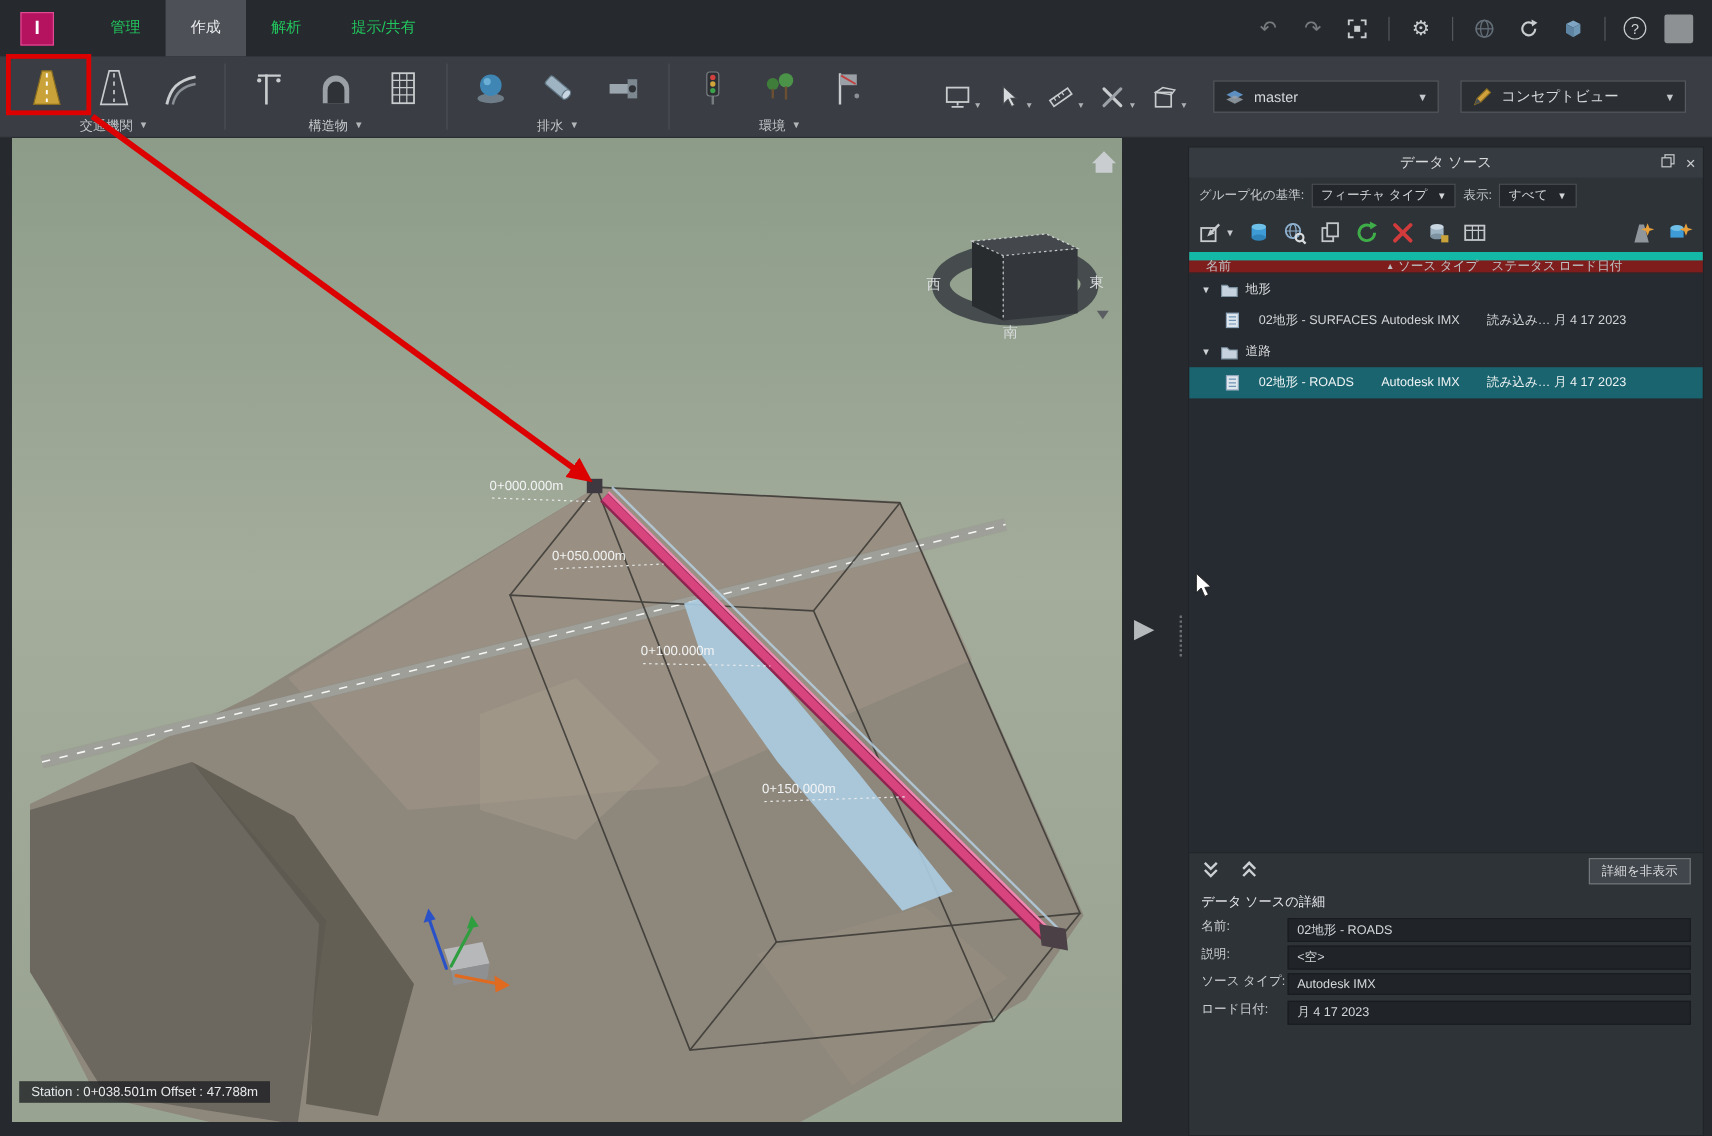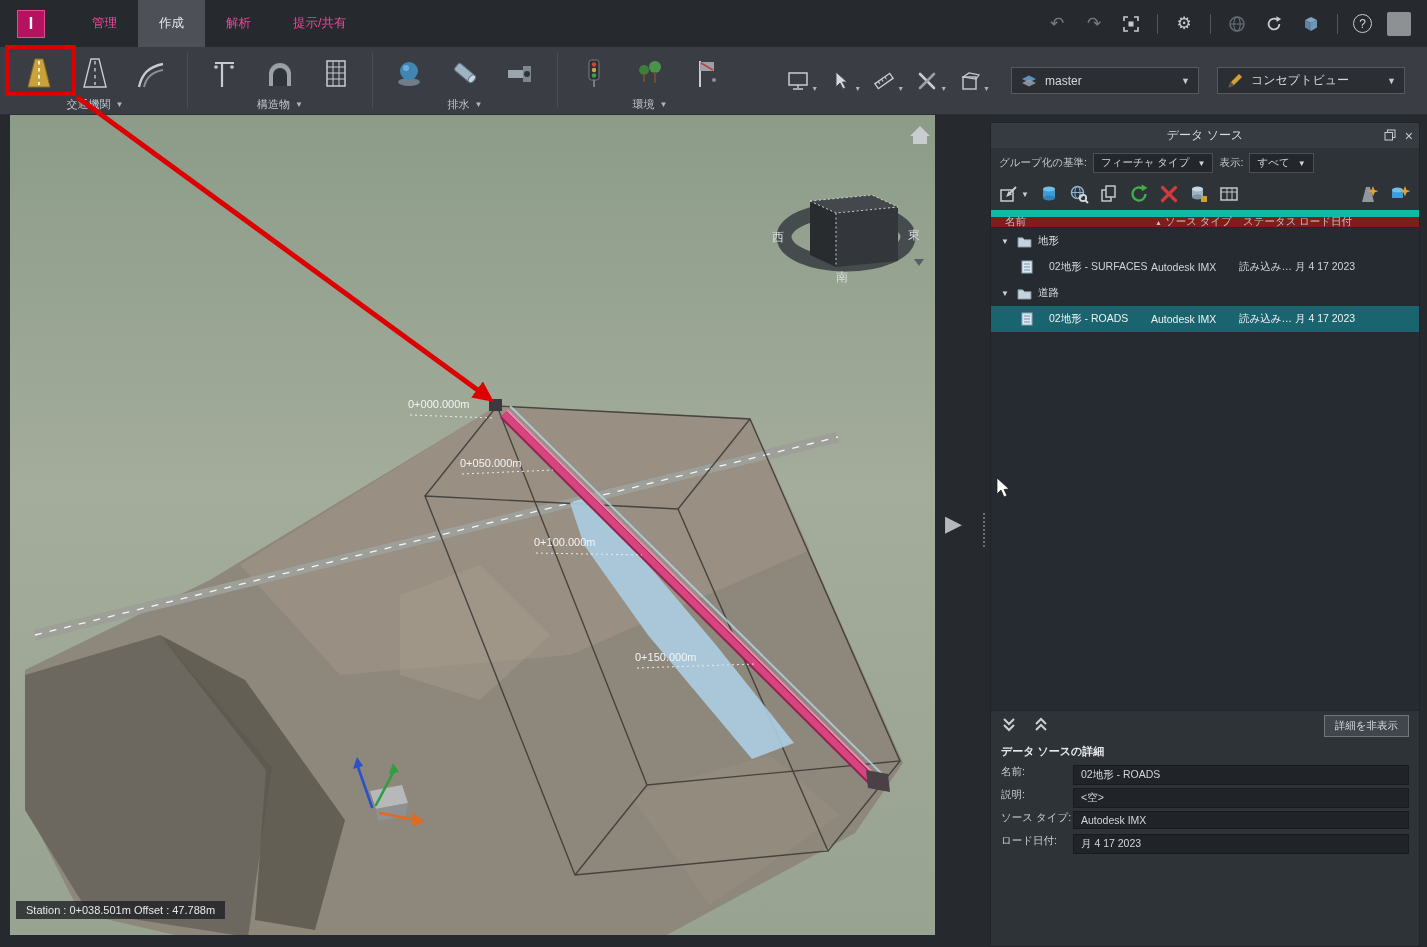--- a/index.html
+++ b/index.html
@@ -3,21 +3,21 @@
 <meta charset="utf-8">
 <style>
   *{box-sizing:border-box;margin:0;padding:0}
   html,body{width:1427px;height:947px}
   body{position:relative;background:#26292d;font-family:"Liberation Sans","DejaVu Sans",sans-serif;overflow:hidden;color:#d2d5d7}
 
   
   .titlebar{position:absolute;left:0;top:0;width:100%;height:47px;background:#26292d;display:flex;align-items:center}
   .logo{width:28px;height:28px;background:#b5135f;border:1px solid #e04b93;color:#fff;display:flex;align-items:center;justify-content:center;font-weight:bold;font-size:16px;margin:0 26px 0 17px}
   .tabs{display:flex;height:100%}
-  .tab{padding:0 21px;display:flex;align-items:center;font-size:12.5px;color:#ec4899}
+  .tab{padding:0 21px;display:flex;align-items:center;font-size:12.5px;color:#22c55e}
   .tab.active{background:#4d5157;color:#e8eaec}
   .tb-right{margin-left:auto;display:flex;align-items:center;gap:15px;padding-right:16px}
   .tb-ic{width:22px;height:22px;display:flex;align-items:center;justify-content:center;font-size:17px;color:#c9ccce}
   .dim{opacity:.5}
   .vsep{width:1px;height:20px;background:#53575c}
   .avatar{width:24px;height:24px;background:#8e9194;border-radius:2px}
   .helpq{width:19px;height:19px;border:1.5px solid #c9ccce;border-radius:50%;font-size:12px;display:flex;align-items:center;justify-content:center}
 
   
   .ribbon{position:absolute;left:0;top:47px;width:100%;height:68px;background:#3a3e44;display:flex;align-items:stretch;padding:1px 22px 1px 6px;border-bottom:1px solid #2b2e32}
@@ -59,21 +59,21 @@
   .sort{font-size:7px}
   .ptree{height:482px;flex:none;background:#262b31;overflow:hidden}
   .tgroup{display:flex;align-items:center;gap:6px;height:26px;padding-left:10px;color:#dcdee0}
   .exp{font-size:8px;color:#cfd3d6;width:10px}
   .trow{display:grid;grid-template-columns:160px 88px 56px 1fr;height:26px;align-items:center;color:#d2d5d7}
   .trow>div{white-space:nowrap;overflow:hidden;padding-right:3px}
   .trow.sel{background:#19646f;color:#eef2f3}
   .trow .nm{display:flex;align-items:flex-end;gap:16px;padding-left:30px}
   .pfoot{display:flex;align-items:center;gap:16px;padding:0 10px;height:30px;border-top:1px solid #22262a;flex:none}
   .btn{margin-left:auto;border:1px solid #72767b;background:#41464c;color:#dadcde;font-size:10.5px;padding:3px 10px}
-  .dtitle{height:22px;display:flex;align-items:center;font-size:11px;font-weight:bold;color:#e7e9eb;padding:0 10px}
+  .dtitle{height:22px;display:flex;align-items:center;font-size:11px;font-weight:normal;color:#e7e9eb;padding:0 10px}
   .drow{display:flex;align-items:flex-start;padding:2.5px 10px;height:23px}
   .dlabel{width:72px;color:#c9ccce;flex:none;white-space:nowrap;overflow:hidden}
   .dval{flex:1;background:#202428;border:1px solid #191c1f;color:#d3d6d8;padding:2px 7px;min-height:18px;display:flex;align-items:center;gap:8px;white-space:nowrap;overflow:hidden}
   .redact{height:10px;background:#9aa0a5;border-radius:1px;flex:none}
 
   
   .overlay{position:absolute;left:0;top:0;width:1427px;height:947px;pointer-events:none;z-index:60}
 </style>
 </head>
 <body>

